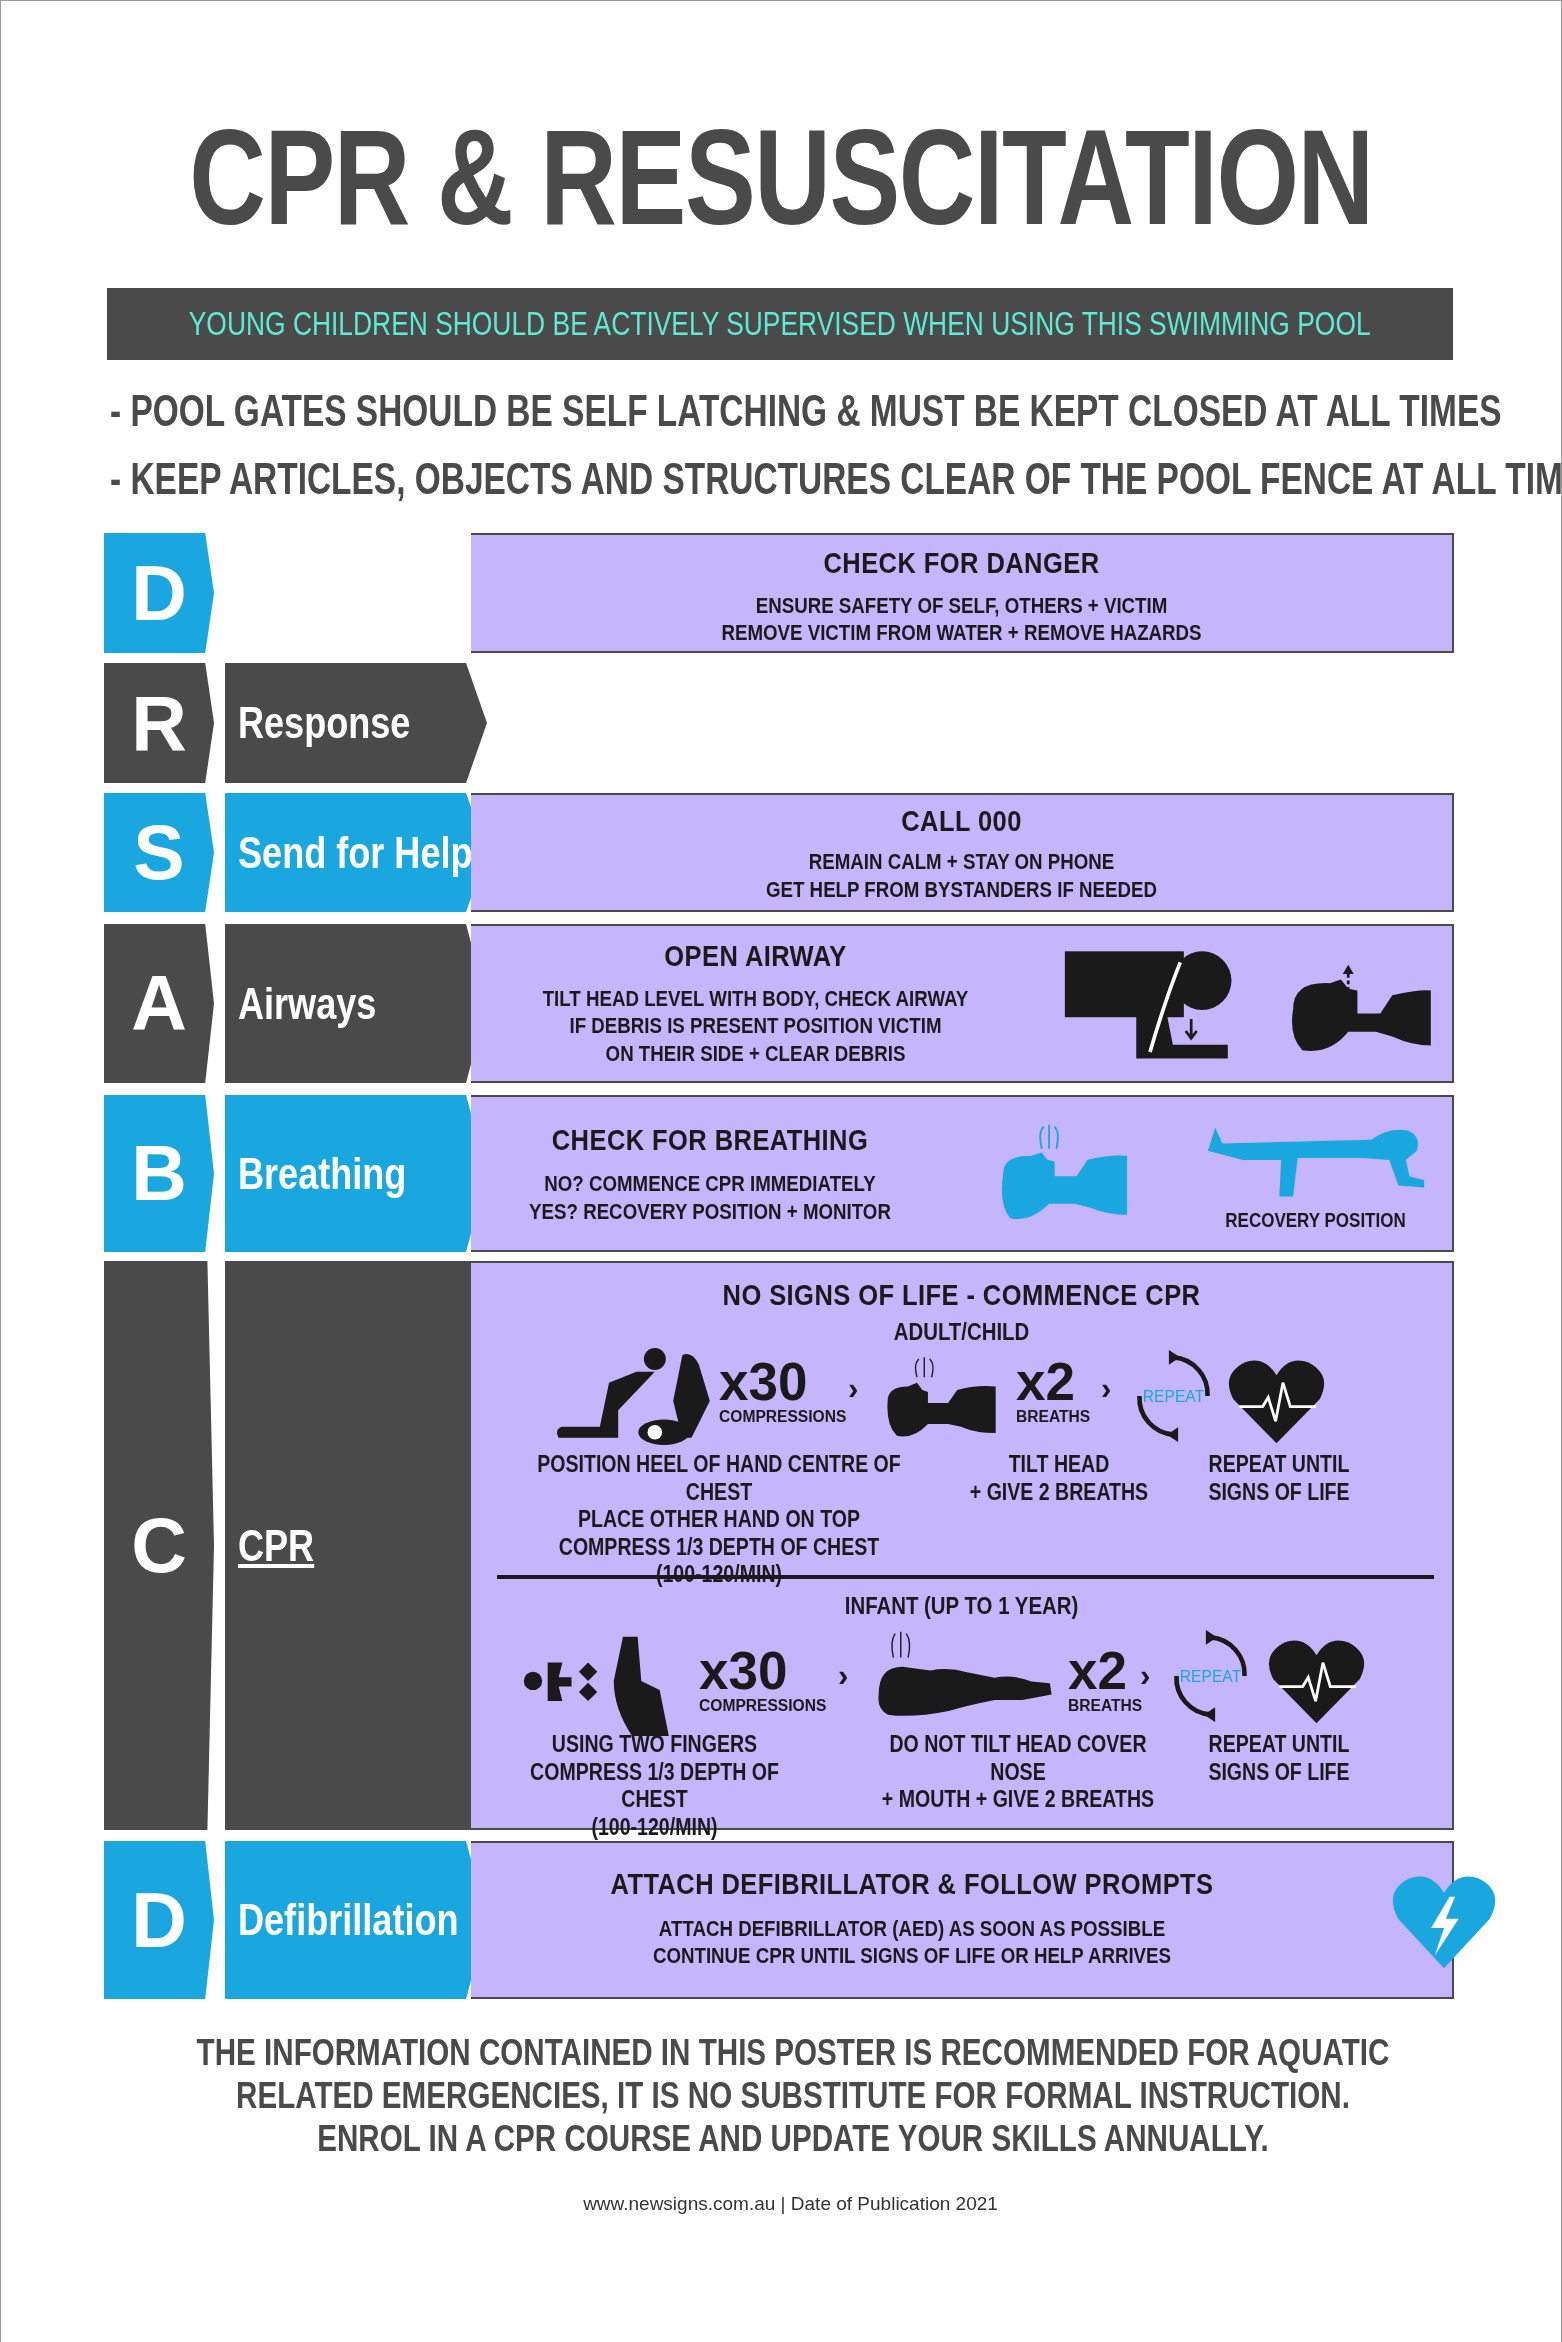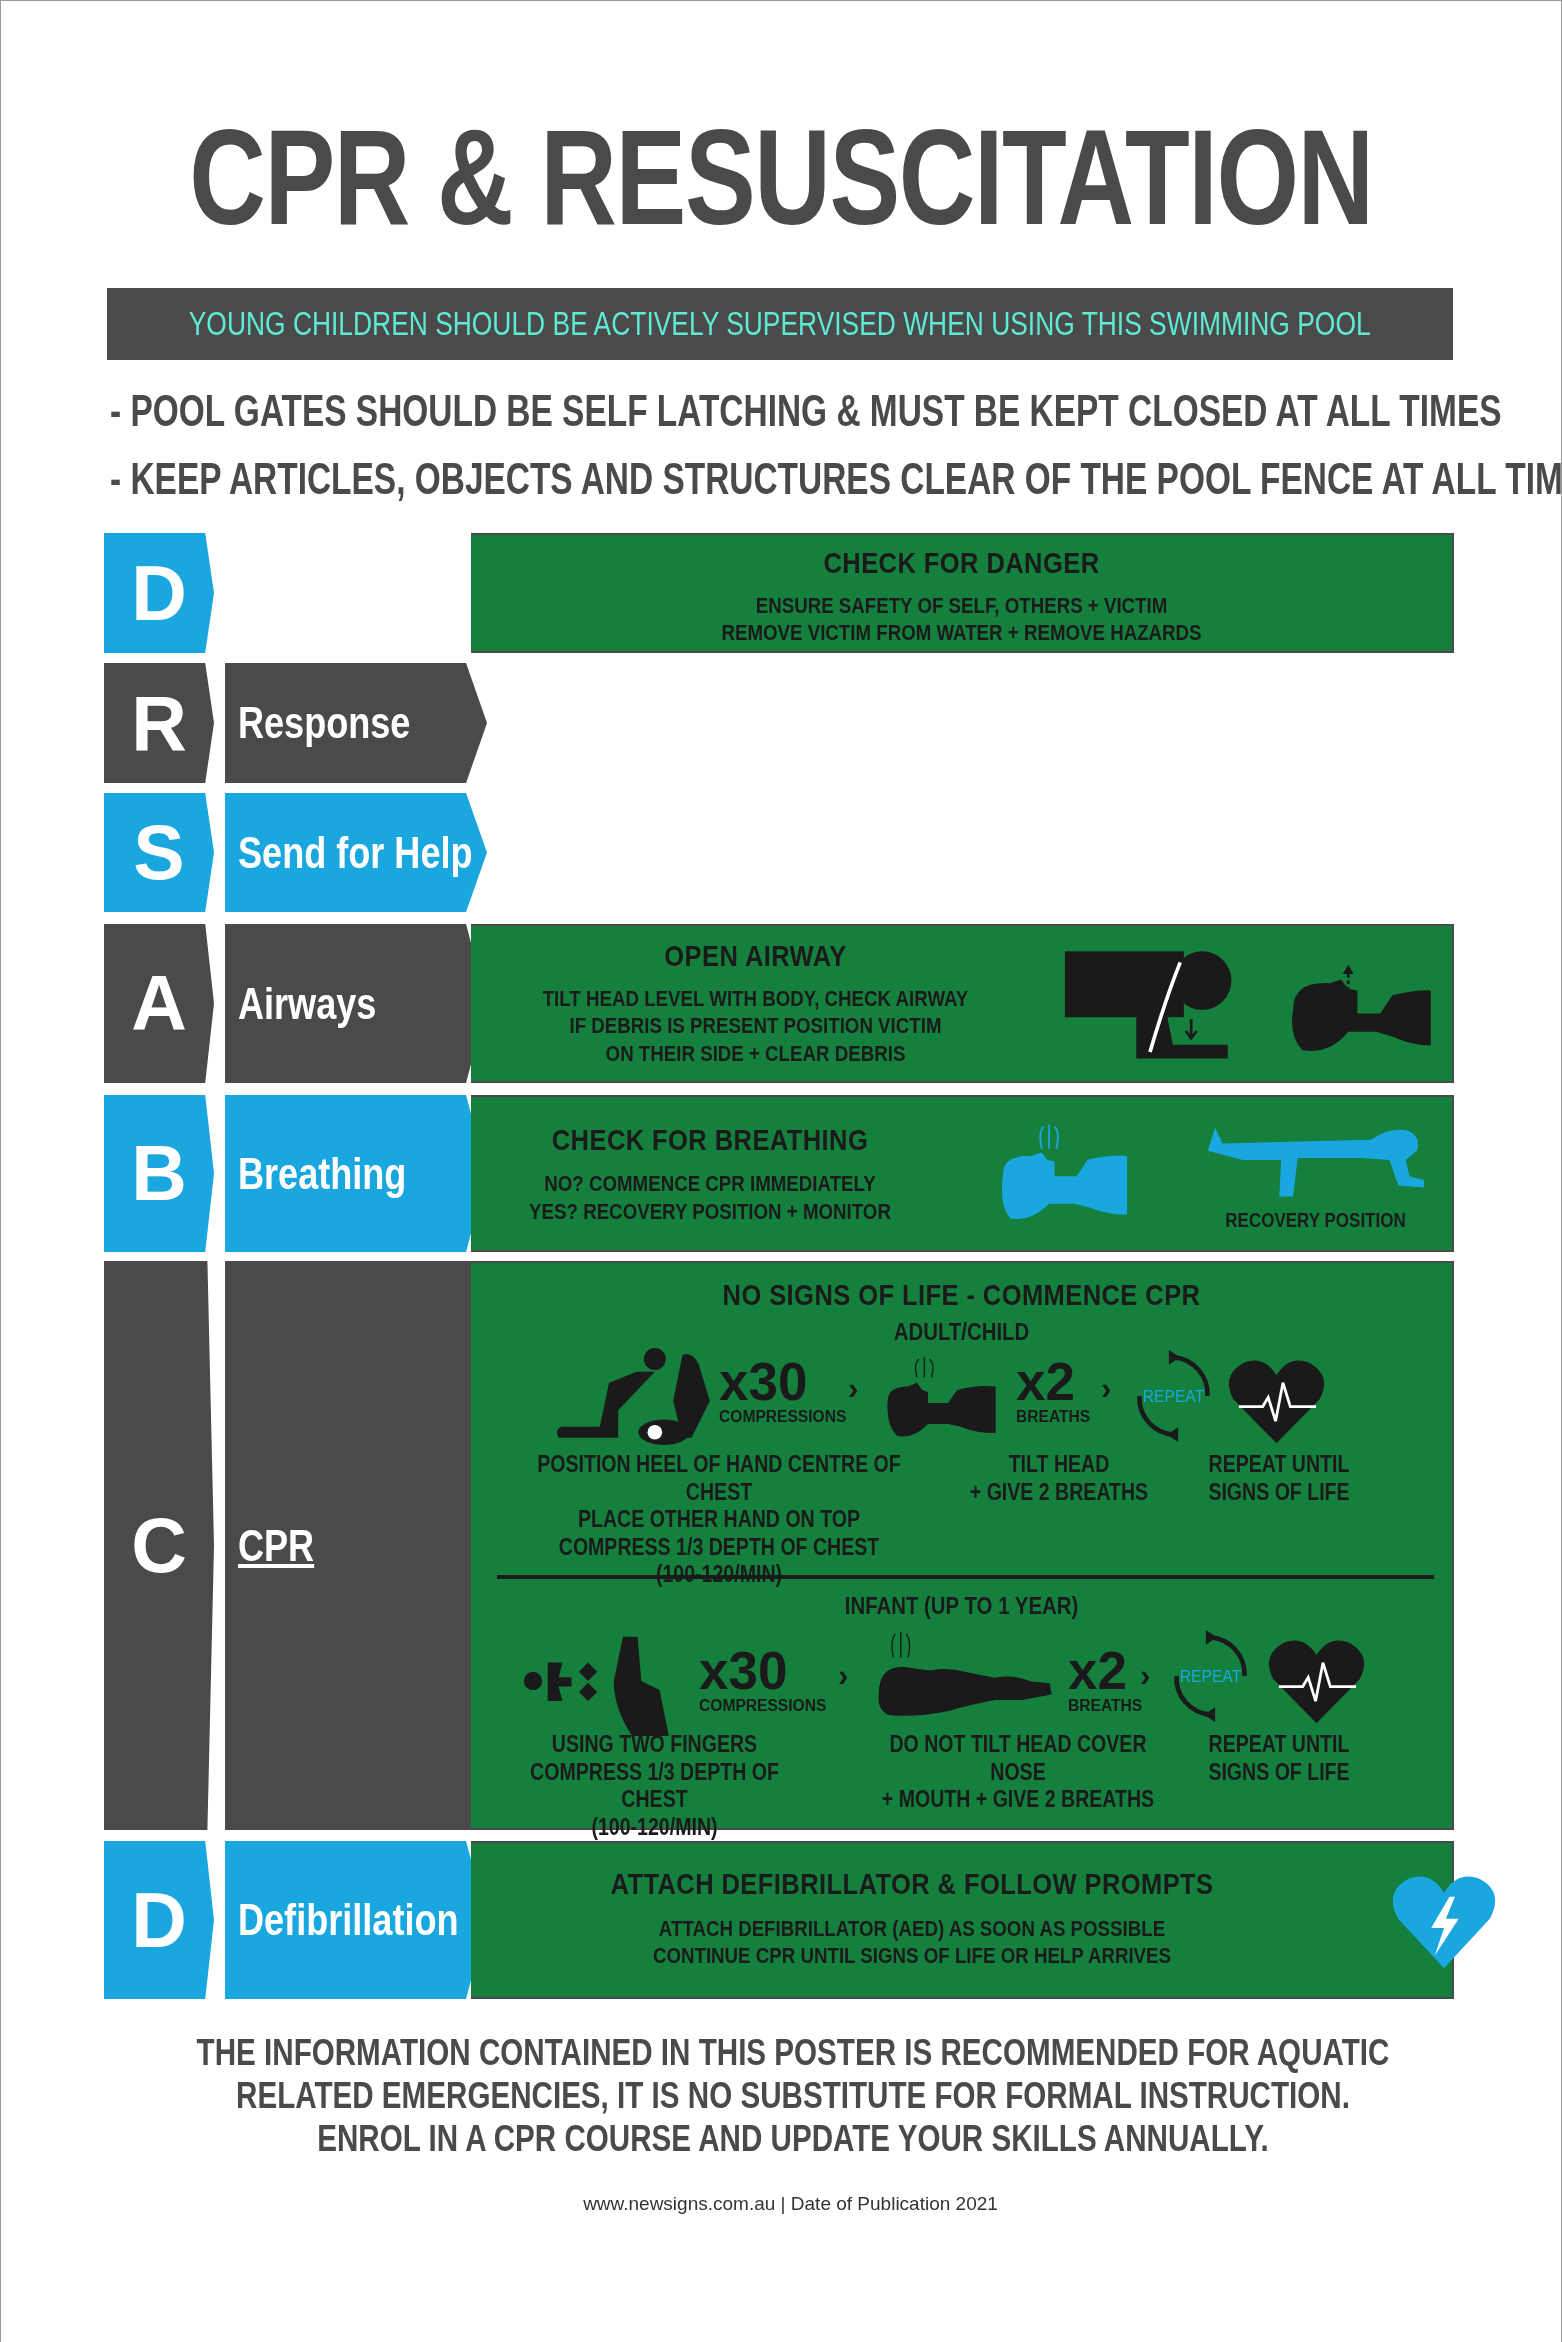--- a/index.html
+++ b/index.html
@@ -8,21 +8,21 @@
   .title{position:absolute;left:0;width:1562px;top:108px;text-align:center;font-family:"Liberation Sans",sans-serif;font-weight:700;font-size:136px;line-height:138px;color:#4a4a4a;letter-spacing:-1.8px;transform:scaleX(0.78);transform-origin:center;}
   .banner{position:absolute;left:107px;top:288px;width:1346px;height:72px;background:#4a4a4a;color:#5eead4;display:flex;align-items:center;justify-content:center;}
   .banner span{font-size:33px;font-weight:400;transform:scaleX(0.8);white-space:nowrap;display:inline-block;}
   .rule{position:absolute;left:110px;font-size:44px;font-weight:700;color:#4a4a4a;white-space:nowrap;transform:scaleX(0.76);transform-origin:left center;}
   .rule1{top:386px;}
   .rule2{top:454px;}
   .row{position:absolute;left:104px;width:1350px;}
   .letter{position:absolute;left:0;top:0;bottom:0;width:110px;display:flex;align-items:center;justify-content:center;color:#fff;font-weight:700;font-size:77px;clip-path:polygon(0 0,92% 0,100% 50%,92% 100%,0 100%);}
   .label{position:absolute;left:121px;top:0;bottom:0;width:262px;display:flex;align-items:center;padding-left:13px;color:#fff;font-weight:700;font-size:44px;clip-path:polygon(0 0,92% 0,100% 50%,92% 100%,0 100%);box-sizing:border-box;}
   .label span{display:inline-block;transform:scaleX(0.82);transform-origin:left center;white-space:nowrap;}
-  .content{position:absolute;left:367px;right:0;top:0;bottom:0;border:2.8px solid #4a4a4a;border-left:none;background:#15803d;box-sizing:border-box;}
+  .content{position:absolute;left:367px;right:0;top:0;bottom:0;border:2.8px solid #4a4a4a;border-left:none;background:#c4b5fd;box-sizing:border-box;}
   .blue{background:#1aa7e0;}
   .grey{background:#4a4a4a;}
   .center-text{position:absolute;left:0;right:0;text-align:center;}
   .head{font-size:30px;font-weight:700;letter-spacing:0.5px;transform:scaleX(0.85);}
   .sub{font-size:22px;font-weight:700;line-height:27.5px;transform:scaleX(0.85);}
   .icon{position:absolute;}
   .footer{position:absolute;left:0;width:1562px;text-align:center;font-weight:700;color:#4a4a4a;font-size:37px;line-height:43px;top:2031px;margin-left:12px;}
   .footer div{transform:scaleX(0.8);white-space:nowrap;}
   .credit{position:absolute;left:0;width:1557px;text-align:center;top:2193px;font-size:19px;color:#333;margin-left:12px;}
   .xnum{font-size:53px;font-weight:700;line-height:53px;}
@@ -57,20 +57,25 @@
   <div class="label grey">
       <span>Response</span>
     </div>
 </div>
 
 <div class="row" style="top:793px;height:119px;">
   <div class="letter blue">S</div>
   <div class="label blue">
       <span>Send for Help</span>
     </div>
+  <div class="content">
+    <div class="center-text head" style="top:9.2px;">CALL 000</div>
+    <div class="center-text sub" style="top:53px;">REMAIN CALM + STAY ON PHONE</div>
+    <div class="center-text sub" style="top:81px;">GET HELP FROM BYSTANDERS IF NEEDED</div>
+  </div>
 </div>
 
 <div class="row" style="top:924px;height:159px;">
   <div class="letter grey">A</div>
   <div class="label grey">
       <span>Airways</span>
     </div>
   <div class="content">
     <div style="position:absolute;left:0;width:569px;">
       <div class="center-text head" style="top:13px;">OPEN AIRWAY</div>

